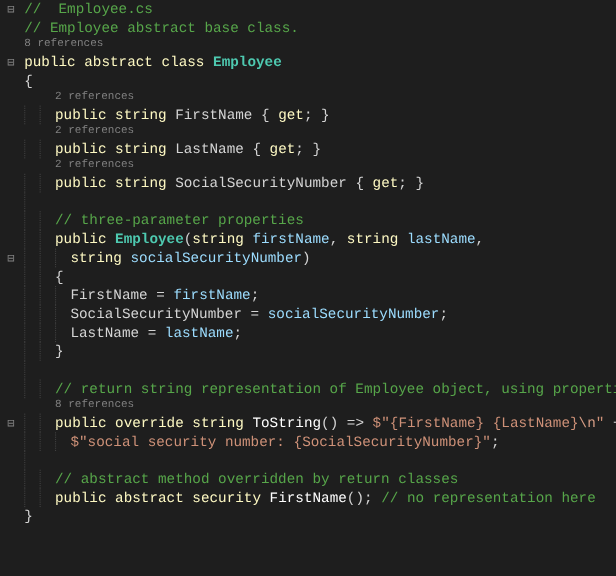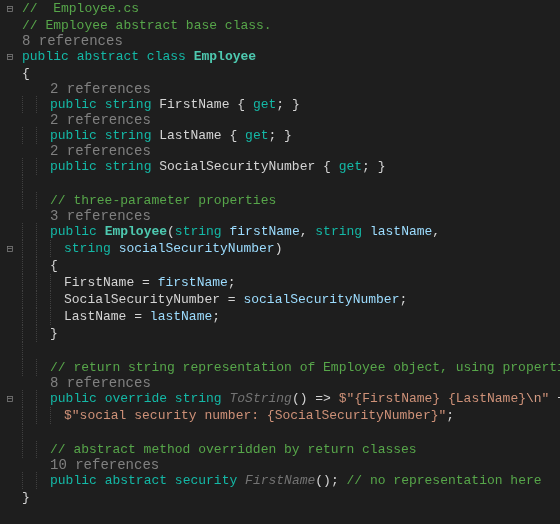--- a/index.html
+++ b/index.html
@@ -38,32 +38,32 @@
     font-size: 11px;
     display: inline-block;
     width: 12px;
   }
   .code {
     flex: 1;
     padding-left: 2px;
   }
   .codelens {
     color: #808080;
-    font-size: 14px;
+    font-size: 10px;
     height: 14px;
     line-height: 14px;
     padding-left: 22px;
   }
-  .kw { color: #14b8a6; }
+  .kw { color: #fef9c3; }
   .type { color: #4ec9b0; font-weight: bold; }
   .str { color: #ce9178; }
   .cmt { color: #57a64a; }
   .pln { color: #d4d4d4; }
   .ident { color: #9cdcfe; }
-  .mtd { color: #737373; font-style: italic; }
+  .mtd { color: #ffffff; }
   .tpl { color: #d69d85; }
   .highlight {
     background: #2a2a2c;
     position: absolute;
     left: 0;
     right: 0;
     height: 17px;
     z-index: 0;
   }
   .line > * { position: relative; z-index: 1; }
@@ -125,21 +125,20 @@
 
   <div class="line">
     <span class="gutter"></span><span class="code"><span class="indent-guide"></span></span>
   </div>
 
   <div class="line">
     <span class="gutter"></span>
     <span class="code"><span class="indent-guide"></span><span class="indent-guide"></span><span class="cmt">// three-parameter properties</span></span>
   </div>
 
-  <div class="codelens" style="padding-left:50px"><span>3 references</span></div>
 
   <div class="line">
     <span class="gutter"></span>
     <span class="code"><span class="indent-guide"></span><span class="indent-guide"></span><span class="kw">public</span> <span class="type">Employee</span><span class="pln">(</span><span class="kw">string</span> <span class="ident">firstName</span><span class="pln">, </span><span class="kw">string</span> <span class="ident">lastName</span><span class="pln">,</span></span>
   </div>
 
   <div class="line">
     <span class="gutter"><span class="fold">⊟</span></span>
     <span class="code"><span class="indent-guide"></span><span class="indent-guide"></span><span class="indent-guide"></span><span class="kw">string</span> <span class="ident">socialSecurityNumber</span><span class="pln">)</span></span>
   </div>
@@ -193,21 +192,20 @@
 
   <div class="line">
     <span class="gutter"></span><span class="code"><span class="indent-guide"></span></span>
   </div>
 
   <div class="line">
     <span class="gutter"></span>
     <span class="code"><span class="indent-guide"></span><span class="indent-guide"></span><span class="cmt">// abstract method overridden by return classes</span></span>
   </div>
 
-  <div class="codelens" style="padding-left:50px"><span>10 references</span></div>
 
   <div class="line">
     <span class="gutter"></span>
     <span class="code"><span class="indent-guide"></span><span class="indent-guide"></span><span class="kw">public</span> <span class="kw">abstract</span> <span class="kw">security</span> <span class="mtd">FirstName</span><span class="pln">()</span><span class="pln">; </span><span class="cmt">// no representation here</span></span>
   </div>
 
   <div class="line">
     <span class="gutter"></span>
     <span class="code"><span class="pln">}</span></span>
   </div>

